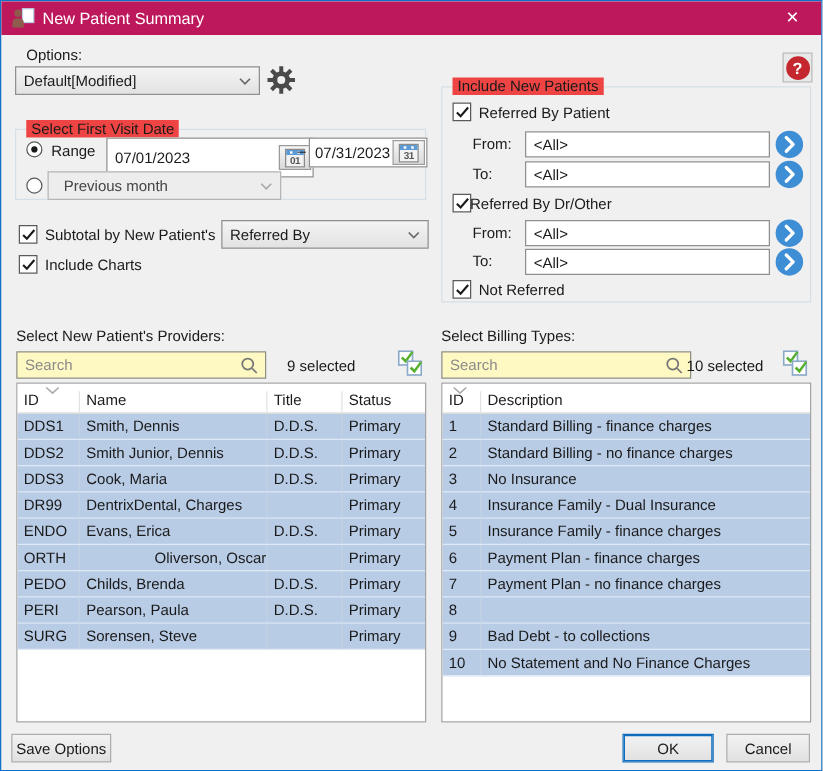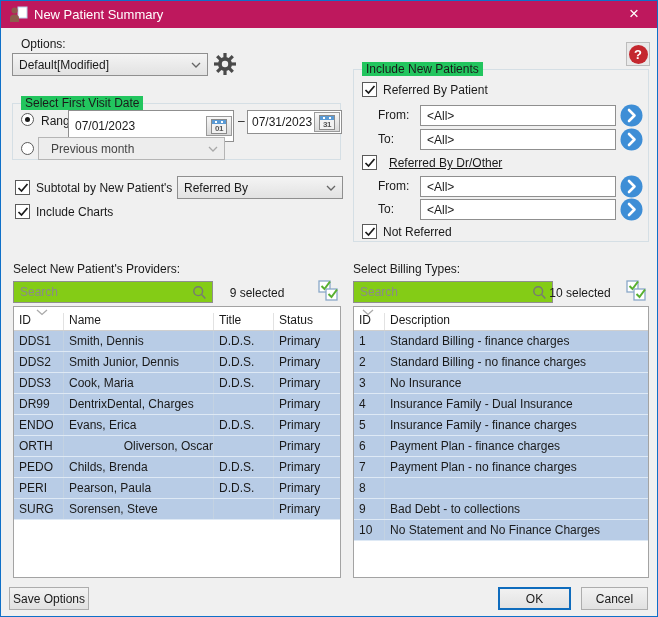--- a/index.html
+++ b/index.html
@@ -18,25 +18,25 @@
     display:flex;align-items:center;padding:0 6px;height:23px;}
   .combo .ctext{flex:1;white-space:nowrap;overflow:hidden;}
   .combo.disabled{border-color:#b5b5b5;background:#ededed;color:#454545;}
   .field{position:absolute;border:1px solid #8f8f8f;background:#fff;display:flex;align-items:center;}
   .field .ftext{flex:1;padding-left:6px;white-space:nowrap;overflow:hidden;}
   .cb{position:absolute;width:15px;height:15px;background:#fff;border:1px solid #5a5a5a;}
   .cb svg{position:absolute;left:0px;top:0px;}
   .radio{position:absolute;width:13px;height:13px;border:1px solid #5a5a5a;border-radius:50%;background:#fff;}
   .radio.sel::after{content:"";position:absolute;left:3px;top:3px;width:5px;height:5px;border-radius:50%;background:#1a1a1a;}
   .grp{position:absolute;border:1px solid #d5dfe5;}
-  .grp .legend{position:absolute;top:-8px;left:8px;background:#22c55e;padding:0 4px;white-space:nowrap;}
+  .grp .legend{position:absolute;top:-8px;left:8px;background:#ef4444;padding:0 4px;white-space:nowrap;}
   .btn{position:absolute;border:1px solid #adadad;background:linear-gradient(#f2f2f2,#e1e1e1);
     text-align:center;font-size:12px;color:#1a1a1a;display:flex;align-items:center;justify-content:center;}
   .btn.default{border:1px solid #0f6cbd;box-shadow:inset 0 0 0 1px #0f6cbd;}
-  .searchbox{position:absolute;width:200px;height:22px;border:1px solid #8f8f8f;background:#84cc16;display:flex;align-items:center;}
+  .searchbox{position:absolute;width:200px;height:22px;border:1px solid #8f8f8f;background:#fef9c3;display:flex;align-items:center;}
   .searchbox input{flex:1;border:none;outline:none;padding:0 4px 0 6px;font-size:12px;background:transparent;color:#1a1a1a;}
   .searchbox input::placeholder{color:#8a8a8a;opacity:1;}
   .searchbox .mag{flex:0 0 auto;margin-right:5px;}
   
   .calbtn{flex:0 0 auto;width:26px;height:20px;margin-right:1px;border:1px solid #9a9a9a;
     background:linear-gradient(#f7f7f7,#d9d9d9);display:flex;align-items:center;justify-content:center;}
   .minical{width:16px;height:15px;border:1px solid #8a8a8a;background:#f2f2f2;position:relative;}
   .minical .top{position:absolute;left:0;top:0;right:0;height:4px;background:#5b9bd5;}
   .minical .top i{position:absolute;top:1px;width:2px;height:2px;background:#fff;}
   .minical .num{position:absolute;left:0;right:0;top:4px;bottom:0;font-size:8px;font-weight:bold;
@@ -90,21 +90,21 @@
   </svg>
 
   <div class="helpbtn">
     <div class="circ">?</div>
   </div>
 
   <div class="grp" style="left:11px;top:102px;width:329px;height:57px;">
     <span class="legend">Select First Visit Date</span>
     <div class="radio sel" style="left:8px;top:9px;"></div>
     <div class="lbl" style="left:28px;top:10px;">Range</div>
-    <div class="field" style="left:55px;top:6px;width:166px;height:32px;justify-content:space-between;">
+    <div class="field" style="left:72px;top:6px;width:166px;height:32px;justify-content:space-between;">
       <span class="ftext">07/01/2023</span>
       <span class="calbtn">
         <span class="minical">
           <span class="top">
               <i style="left:3px;"></i>
               <i style="right:3px;"></i>
             </span>
           <span class="num">01</span>
         </span>
       </span>
@@ -176,21 +176,21 @@
     <svg class="arrowbtn" style="left:266px;top:58px;" viewBox="0 0 23 23">
       <circle cx="11.5" cy="11.5" r="11" fill="#3e8ed6"></circle>
       <path d="M9 6 l5.5 5.5 L9 17" fill="none" stroke="#fff" stroke-width="2.6" stroke-linecap="round" stroke-linejoin="round"></path>
     </svg>
 
     <div class="cb" style="left:8px;top:85px;">
       <svg width="14" height="14" viewBox="0 0 14 14">
         <polyline points="2.5,7 5.5,10 11.5,3" fill="none" stroke="#1a1a1a" stroke-width="1.7"></polyline>
       </svg>
     </div>
-    <div class="lbl" style="left:35px;top:86px;text-decoration:underline;">Referred By Dr/Other</div>
+    <div class="lbl" style="left:22px;top:86px;">Referred By Dr/Other</div>
 
     <div class="lbl" style="left:24px;top:109px;width:36px;">From:</div>
     <div class="field" style="left:66px;top:106px;width:196px;height:21px;">
       <span class="ftext">&lt;All&gt;</span>
     </div>
     <svg class="arrowbtn" style="left:266px;top:105px;" viewBox="0 0 23 23">
       <circle cx="11.5" cy="11.5" r="11" fill="#3e8ed6"></circle>
       <path d="M9 6 l5.5 5.5 L9 17" fill="none" stroke="#fff" stroke-width="2.6" stroke-linecap="round" stroke-linejoin="round"></path>
     </svg>
 

